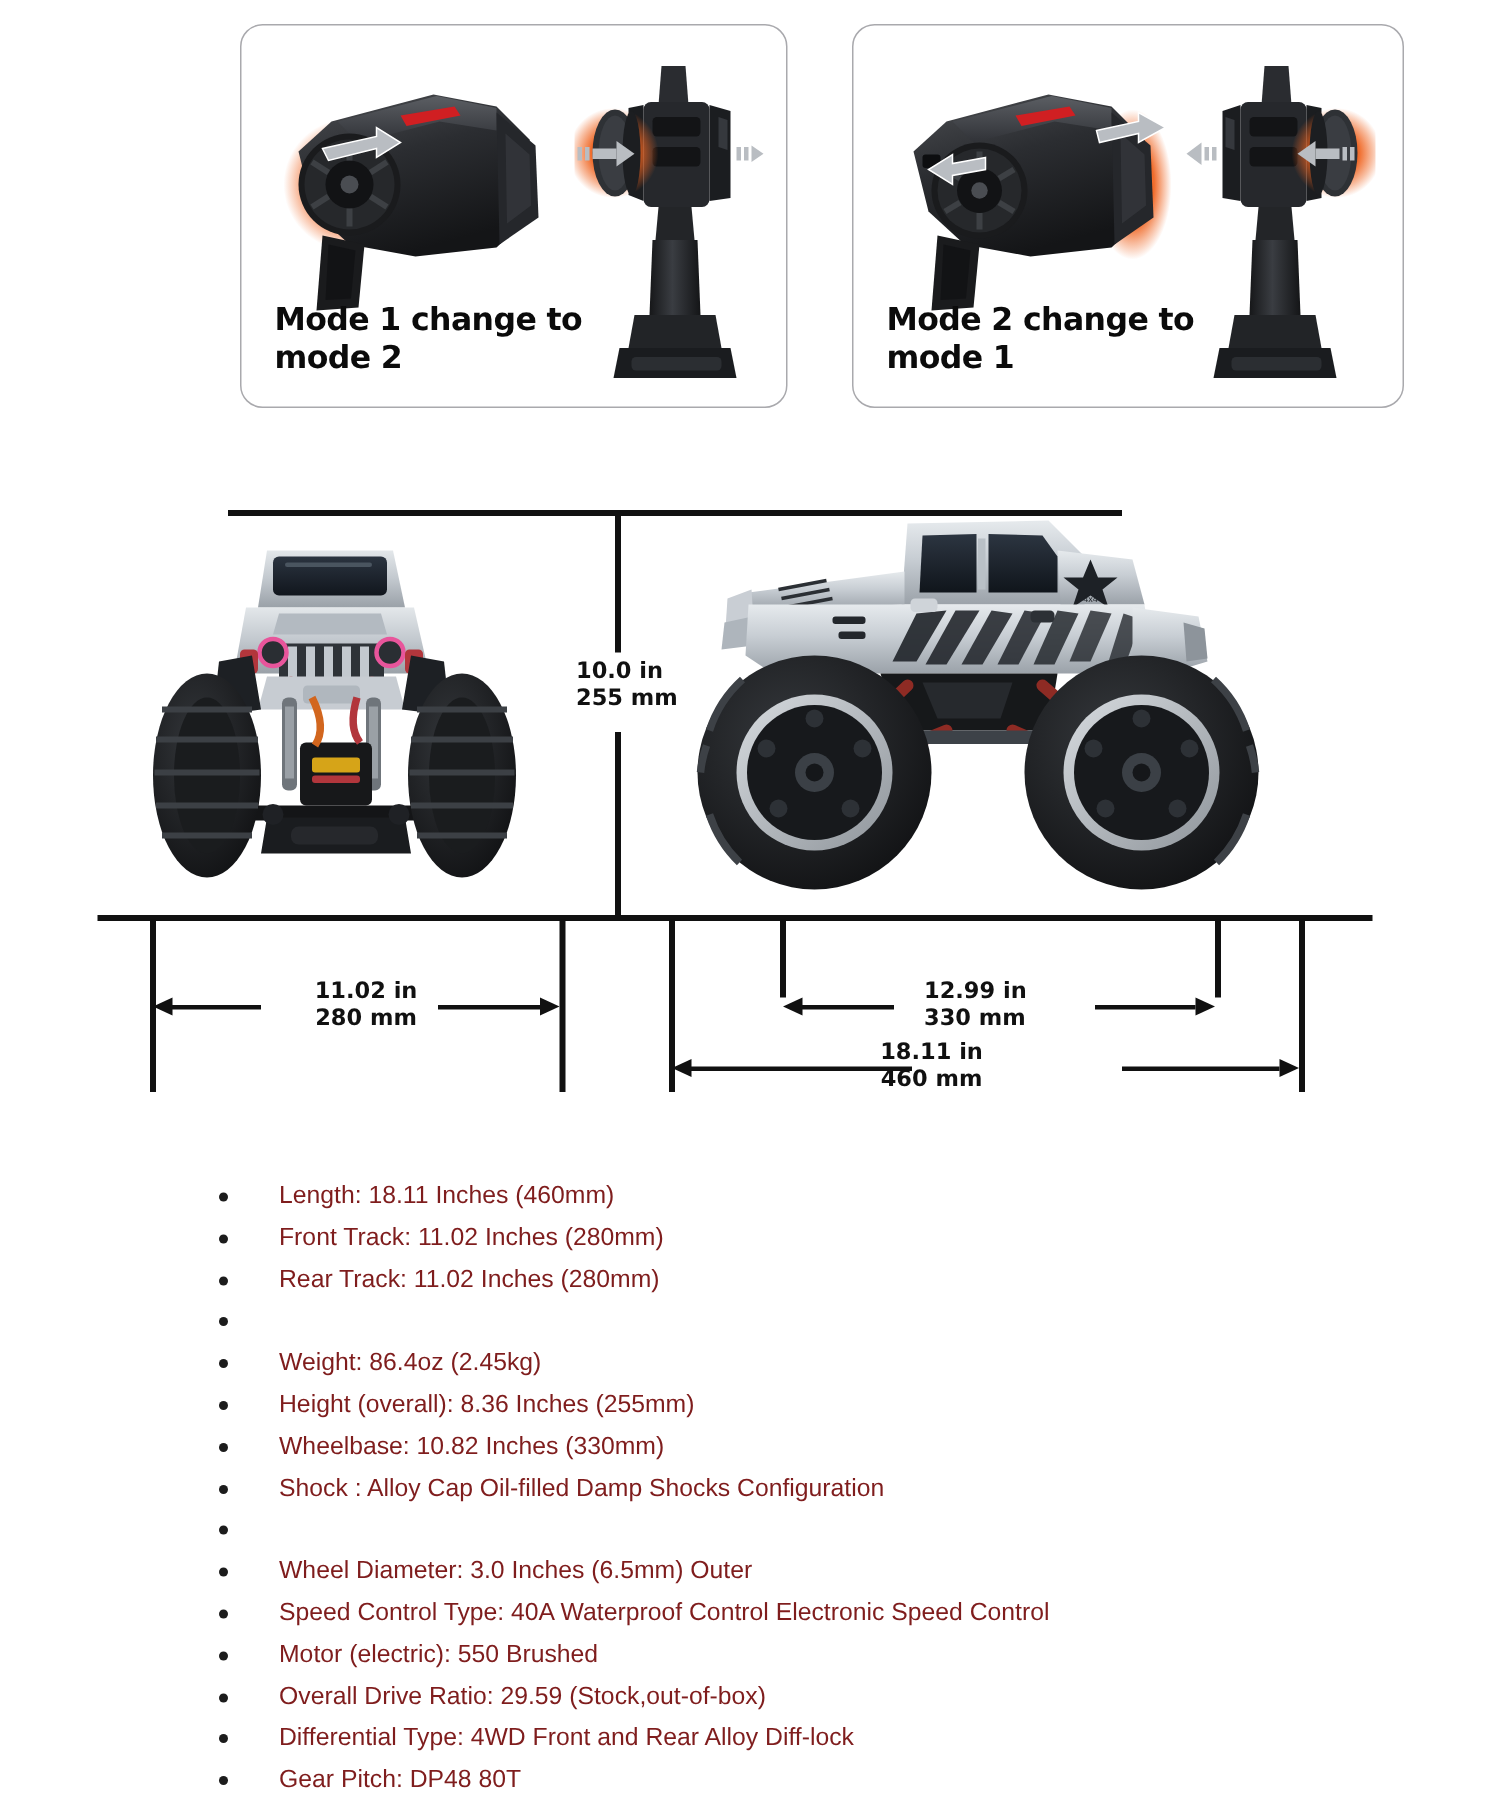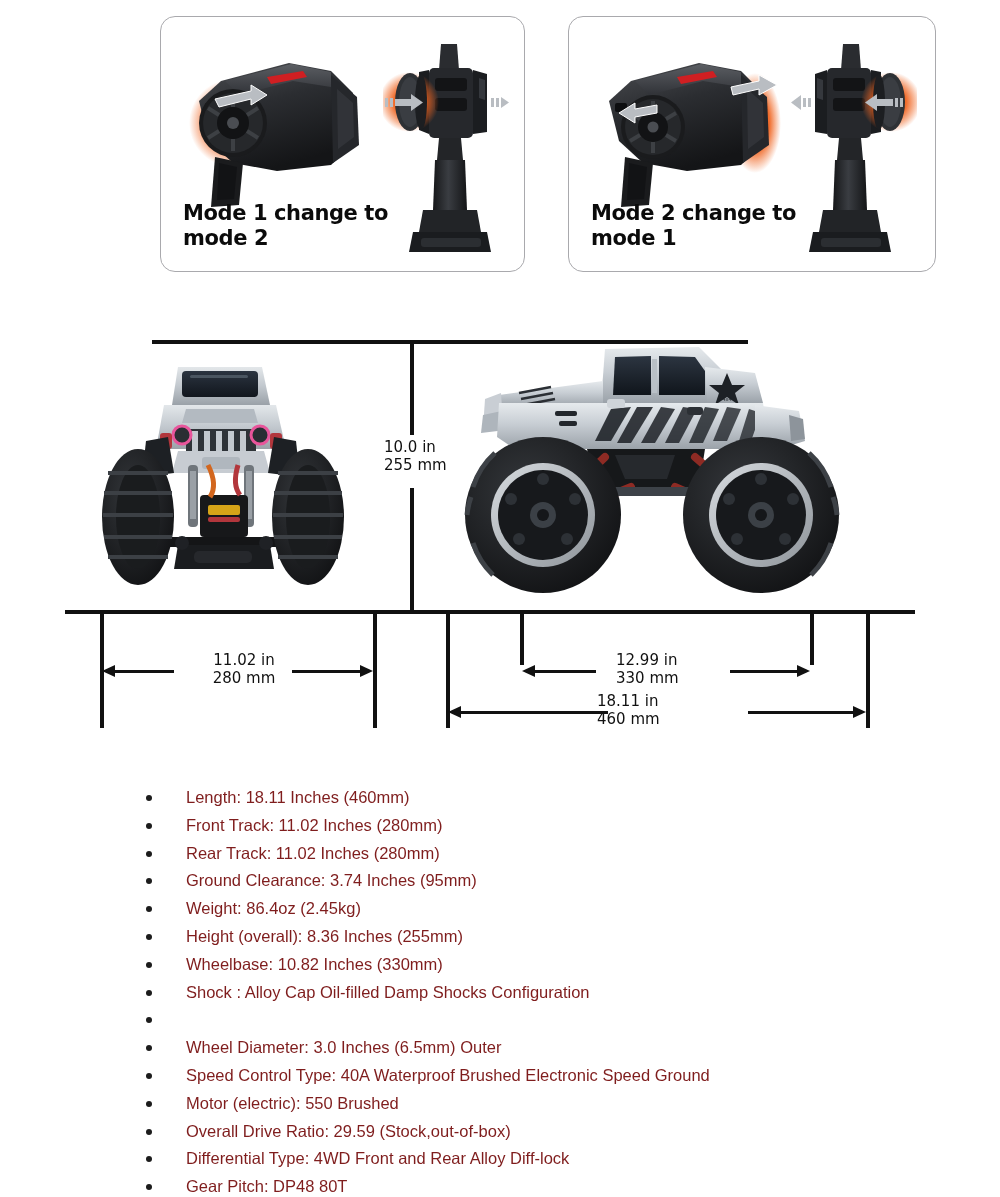--- a/index.html
+++ b/index.html
@@ -42,21 +42,21 @@
   .photo{position:absolute;}
   #truck-front{left:90px;top:20px;width:300px;height:265px;}
   #truck-side{left:455px;top:12px;width:400px;height:275px;}
 
   .rule-h{position:absolute;background:#111;height:4px;}
   .rule-v{position:absolute;background:#111;width:4px;}
 
   .dim-label{
     position:absolute;
     font-family:"DejaVu Sans",sans-serif;
-    font-weight:normal;font-size:15px;line-height:18px;
+    font-weight:bold;font-size:15px;line-height:18px;
     color:#111;white-space:pre-line;text-align:left;
   }
   .arrow-row{position:absolute;height:2px;background:transparent;}
   .arrow-seg{position:absolute;height:3px;background:#111;top:0;}
   .ah{position:absolute;width:0;height:0;top:-5.5px;}
   .ah.left{border-top:6.5px solid transparent;border-bottom:6.5px solid transparent;border-right:13px solid #111;left:0;}
   .ah.right{border-top:6.5px solid transparent;border-bottom:6.5px solid transparent;border-left:13px solid #111;right:0;}
 
   
   #spec-list{position:absolute;left:0;top:790px;width:1000px;}
@@ -550,41 +550,40 @@
     </div>
     <div class="dim-label" style="left:616px;top:326px;width:100px;">12.99 in
 330 mm</div>
 
     <div class="arrow-row" style="left:448px;top:386px;width:418px;">
       <span class="ah left"></span>
       <span class="arrow-seg" style="left:12px;width:148px;"></span>
       <span class="arrow-seg" style="left:300px;width:105px;"></span>
       <span class="ah right"></span>
     </div>
-    <div class="dim-label" style="left:597px;top:367px;width:100px;">18.11  in
+    <div class="dim-label" style="left:571px;top:367px;text-align:center;width:100px;">18.11  in
 460 mm</div>
   </div>
 
   <div id="spec-list">
 
     <div class="spec-item">
       <span class="spec-bullet"></span>
       <span class="spec-text">Length:  18.11 Inches (460mm)</span>
     </div>
     <div class="spec-item">
       <span class="spec-bullet"></span>
       <span class="spec-text">Front Track:  11.02 Inches (280mm)</span>
     </div>
     <div class="spec-item">
       <span class="spec-bullet"></span>
       <span class="spec-text">Rear Track:  11.02 Inches (280mm)</span>
     </div>
     <div class="spec-item">
       <span class="spec-bullet"></span>
-      <span class="spec-text">Ground Clearance: 3.74 Inches (95mm)</span>
     </div>
     <div class="spec-item">
       <span class="spec-bullet"></span>
       <span class="spec-text">Weight:  86.4oz (2.45kg)</span>
     </div>
     <div class="spec-item">
       <span class="spec-bullet"></span>
       <span class="spec-text">Height (overall):  8.36 Inches (255mm)</span>
     </div>
     <div class="spec-item">
@@ -597,21 +596,21 @@
     </div>
     <div class="spec-item">
       <span class="spec-bullet"></span>
     </div>
     <div class="spec-item">
       <span class="spec-bullet"></span>
       <span class="spec-text">Wheel Diameter:  3.0 Inches (6.5mm) Outer</span>
     </div>
     <div class="spec-item">
       <span class="spec-bullet"></span>
-      <span class="spec-text">Speed Control Type:  40A Waterproof Brushed Electronic Speed Ground</span>
+      <span class="spec-text">Speed Control Type:  40A Waterproof Control Electronic Speed Control</span>
     </div>
     <div class="spec-item">
       <span class="spec-bullet"></span>
       <span class="spec-text">Motor (electric):  550 Brushed</span>
     </div>
     <div class="spec-item">
       <span class="spec-bullet"></span>
       <span class="spec-text">Overall Drive Ratio:  29.59   (Stock,out-of-box)</span>
     </div>
     <div class="spec-item">

